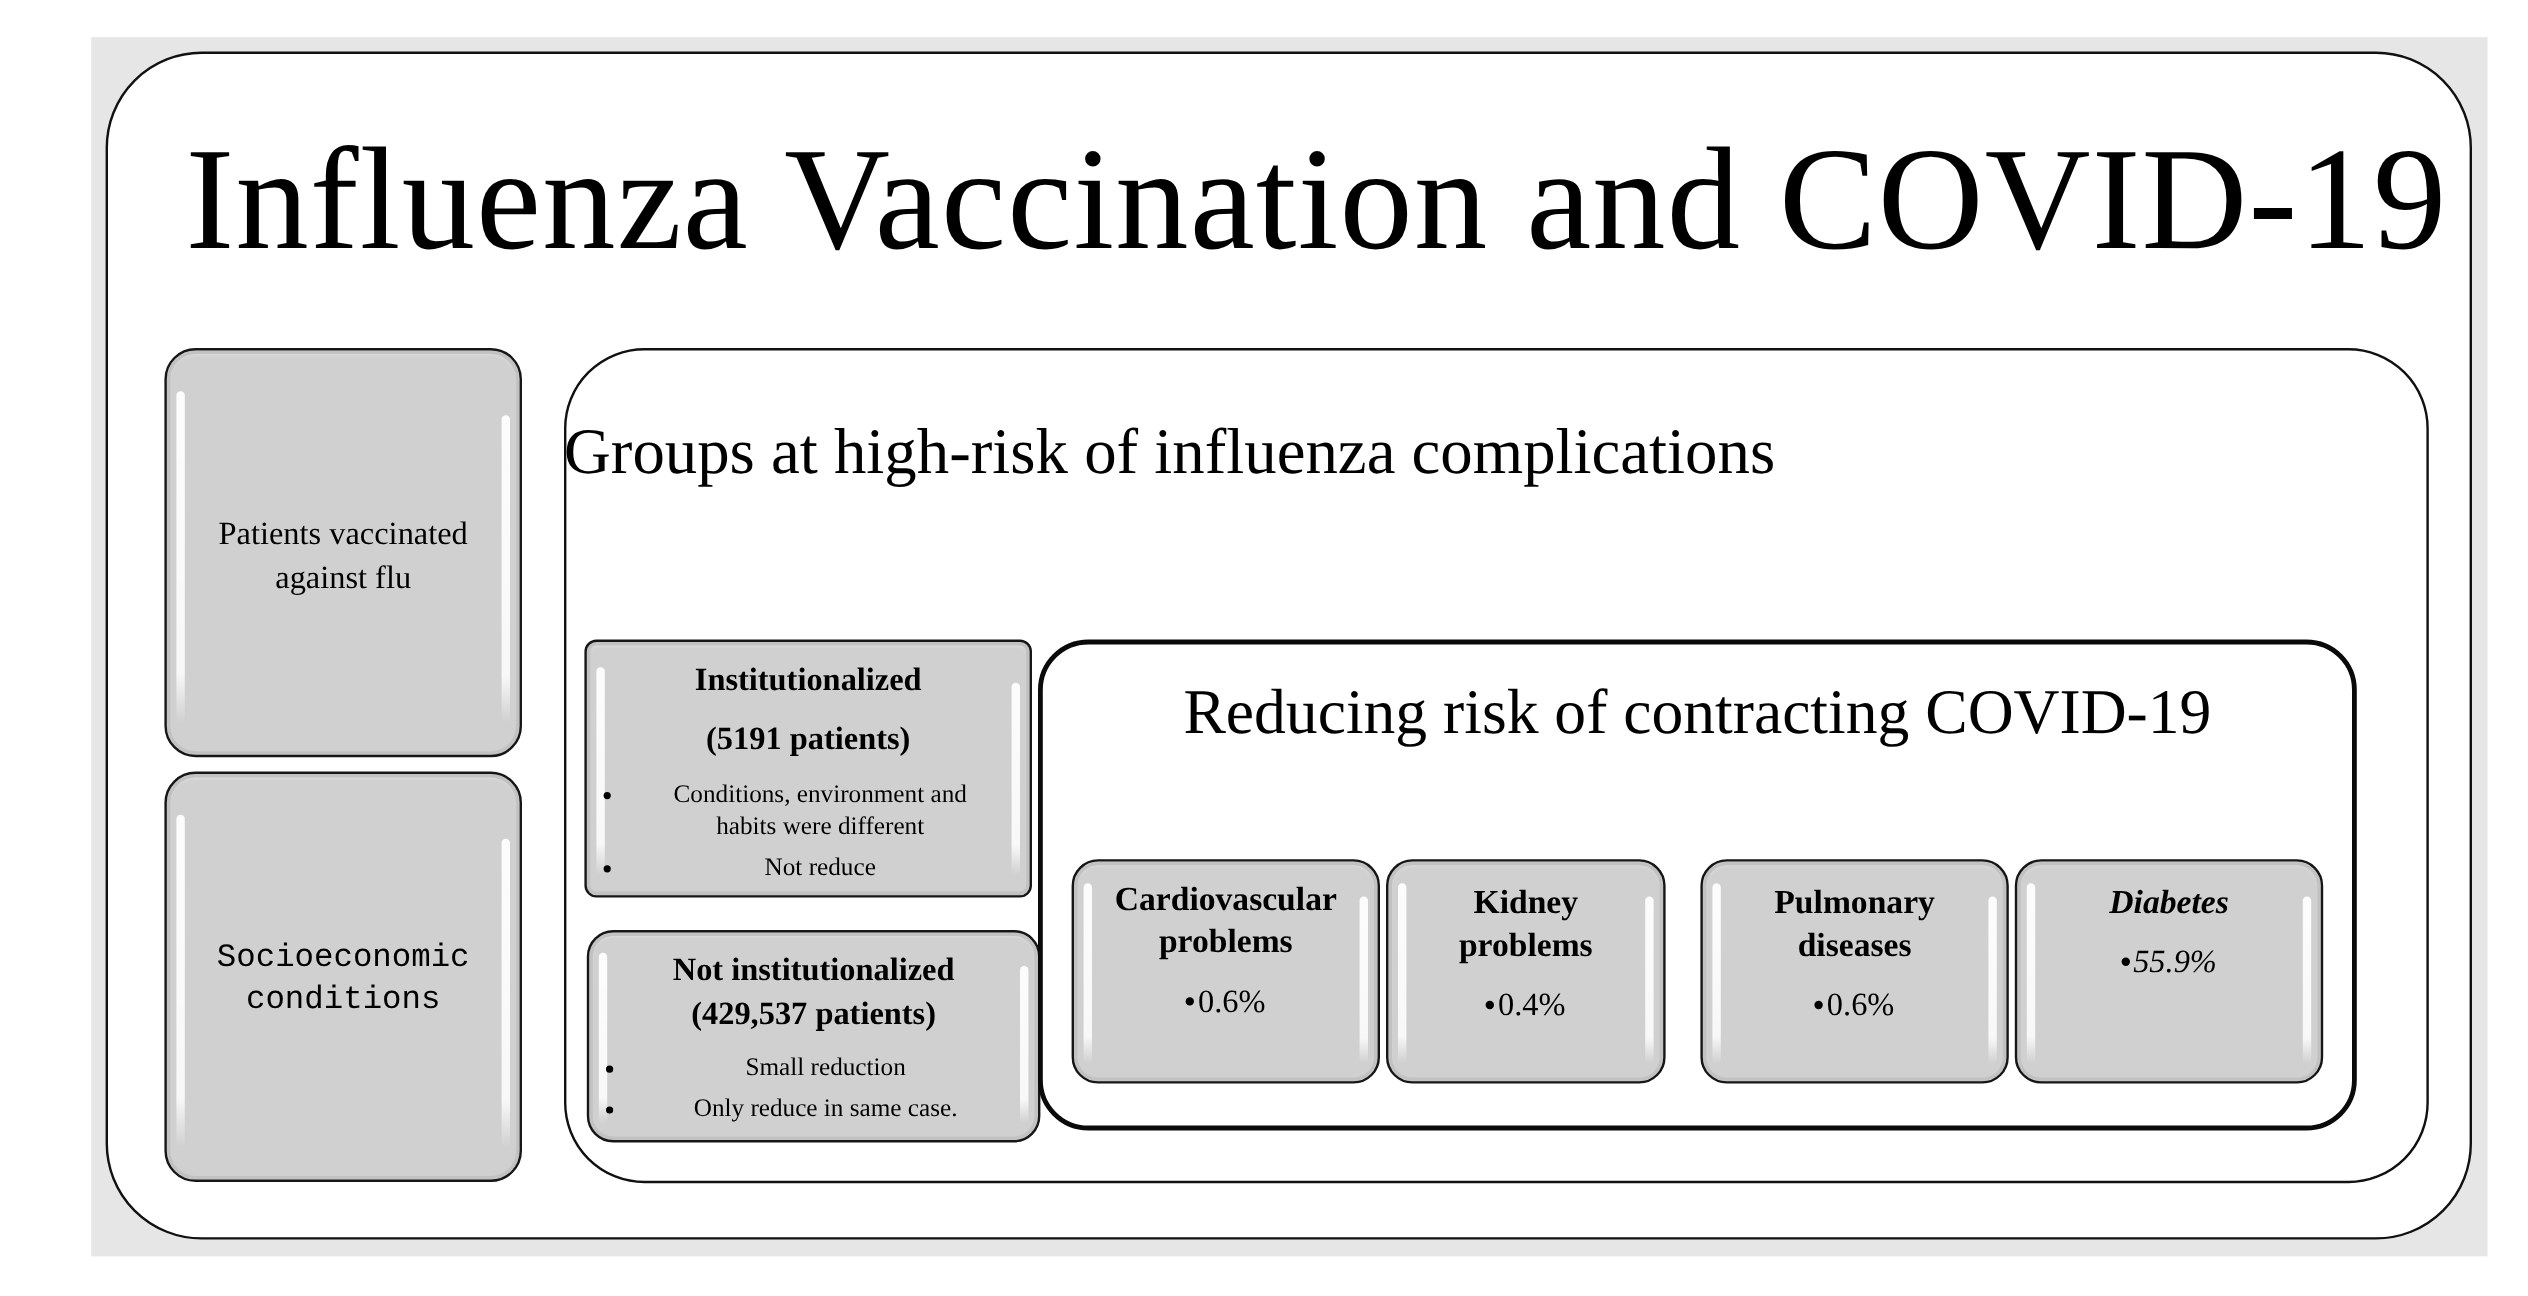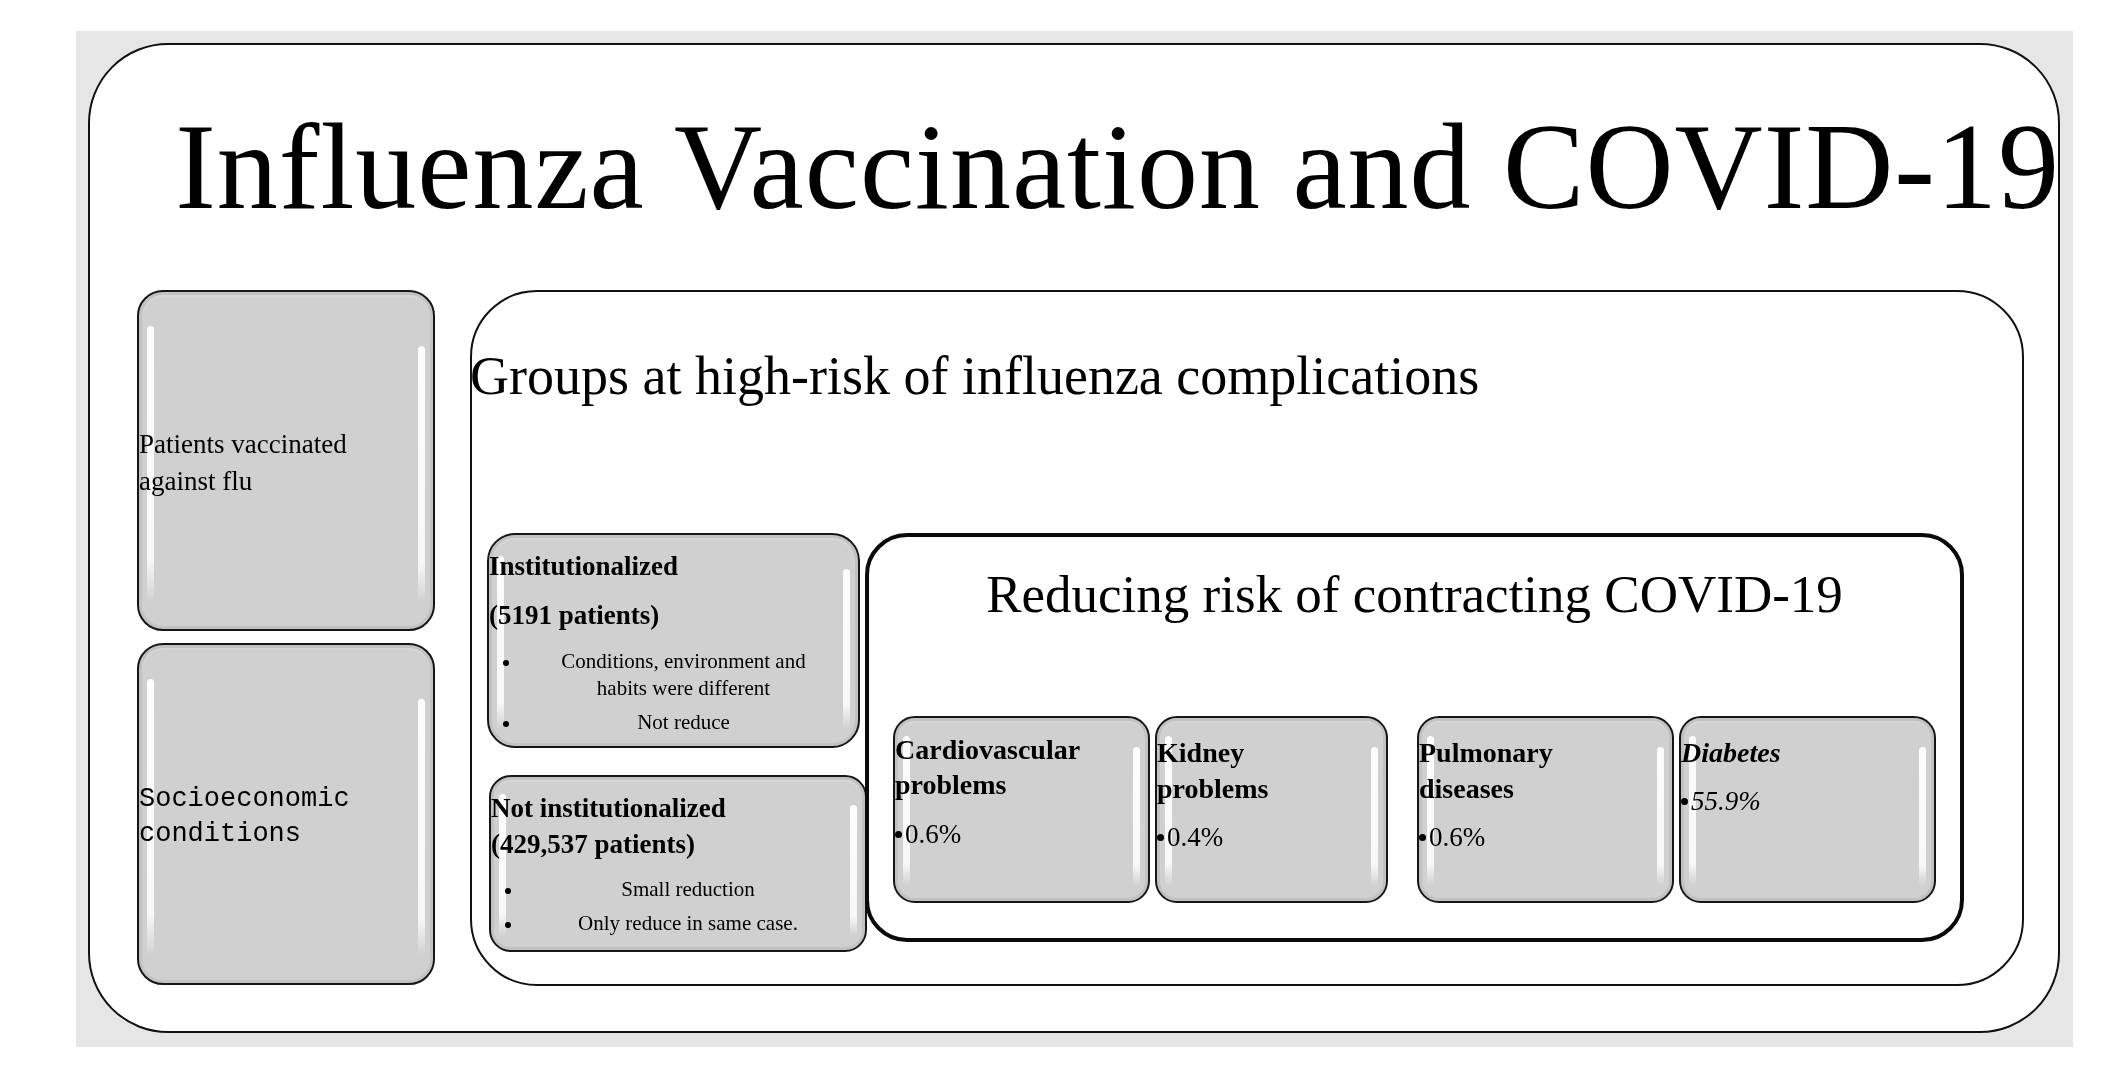--- a/index.html
+++ b/index.html
@@ -13,22 +13,22 @@
     position: absolute; left: 76px; top: 31px; width: 1997px; height: 1016px;
     background: #e6e6e6;
   }
   .outer {
     position: absolute; left: 88px; top: 43px; width: 1972px; height: 990px;
     background: #fff; border: 2px solid #111; border-radius: 80px;
     box-sizing: border-box;
   }
   .main-title {
     position: absolute; left: 88px; top: 97px; width: 1972px;
-    text-align: right; font-size: 122px; line-height: 140px;
-    letter-spacing: 1px; white-space: nowrap;
+    text-align: center; font-size: 122px; line-height: 140px;
+    letter-spacing: 1px; white-space: nowrap; padding-left: 23px;
   }
   .groups {
     position: absolute; left: 470px; top: 290px; width: 1554px; height: 696px;
     border: 2px solid #111; border-radius: 67px; background: #fff; box-sizing: border-box;
   }
   .groups-title {
     position: absolute; left: 470px; top: 336px; width: 1309px;
     text-align: left; font-size: 54px; line-height: 80px; white-space: nowrap;
   }
   .reducing {
@@ -47,21 +47,21 @@
     box-shadow: inset 0 0 0 3px #c2c2c2, inset 0 2px 4px rgba(255,255,255,0.7);
   }
   .gbox::before, .gbox::after {
     content: ""; position: absolute; top: 16%; bottom: 8%;
     width: 7px; border-radius: 4px;
     background: linear-gradient(to bottom, rgba(255,255,255,0.95), rgba(255,255,255,0.85) 85%, rgba(255,255,255,0));
   }
   .gbox::before { left: 8px; top: 10%; }
   .gbox::after { right: 8px; }
   .gbox .txt {
-    position: absolute; left: 0; right: 0; text-align: left; white-space: nowrap;
+    position: absolute; left: 0; right: 0; text-align: center; white-space: nowrap;
   }
   .side-text { font-size: 27px; line-height: 36px; }
   .bold-head { font-weight: bold; font-size: 27px; line-height: 36px; }
   .bullets {
     position: absolute; left: 14px; right: 6px; font-size: 21px; line-height: 27px;
     text-align: center; white-space: nowrap;
   }
   .bullets .li { position: relative; padding-left: 12px; }
   .bullets .li::before {
     content: ""; position: absolute; left: 0; top: 12px; width: 6px; height: 6px;
@@ -89,21 +89,21 @@
 </div>
 
 <div class="gbox" style="left:137px; top:643px; width:298px; height:342px;font-family:Liberation Mono, monospace;">
   <div class="txt side-text" style="top:136px;">Socioeconomic</div>
   <div class="txt side-text" style="top:171px;">conditions</div>
 </div>
 
 <div class="groups"></div>
 <div class="groups-title">Groups at high-risk of influenza complications</div>
 
-<div class="gbox" style="left:487px; top:533px; width:373px; height:215px; border-radius:28px;">
+<div class="gbox" style="left:487px; top:533px; width:373px; height:215px; border-radius:10px;">
   <div class="txt bold-head" style="top:13px;">Institutionalized</div>
   <div class="txt bold-head" style="top:62px;">(5191 patients)</div>
   <div class="bullets" style="top:113px;">
     <div class="li">
       <div>Conditions, environment and</div>
       <div>habits were different</div>
     </div>
     <div class="li gap">
       <div>Not reduce</div>
     </div>

